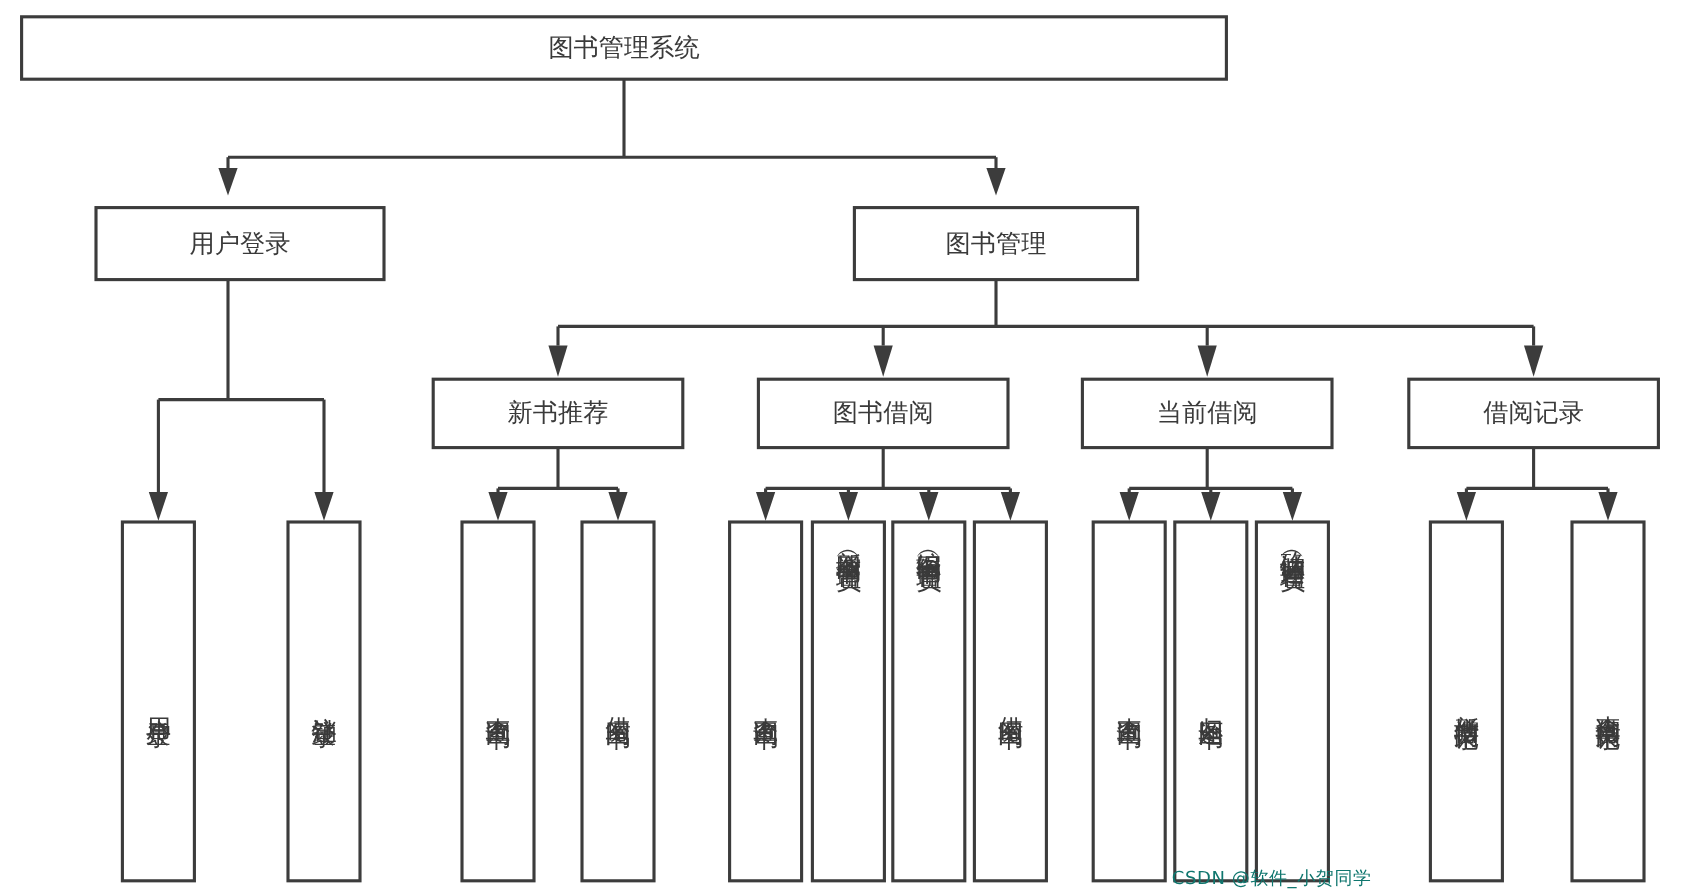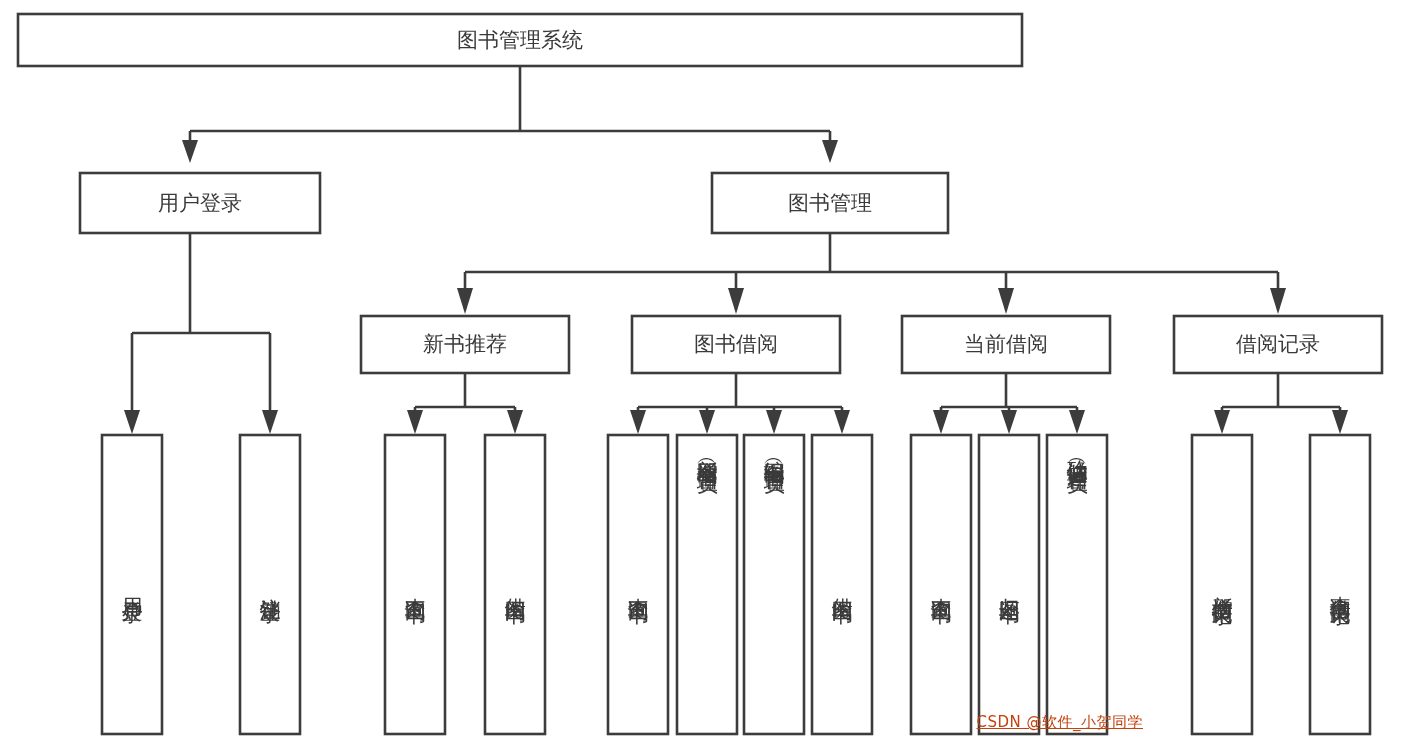--- a/index.html
+++ b/index.html
@@ -58,27 +58,26 @@
     color: #3a3a3a;
     display: flex;
     align-items: center;
     justify-content: center;
     white-space: nowrap;
     pointer-events: none;
   }
   .watermark {
     position: absolute;
     right: 8px;
-    bottom: 15px;
+    bottom: 5px;
     font-size: 15px;
-    color: #c2410c;
+    color: #0f766e;
     font-family: "DejaVu Sans", "Liberation Sans", sans-serif;
     letter-spacing: 0.5px;
     white-space: nowrap;
-    text-decoration: underline;
   }
 </style>
 </head>
 <body>
 
 <div id="chart-root">
 
   <svg id="diagram" viewBox="0 0 1405 747">
 
     <g>

